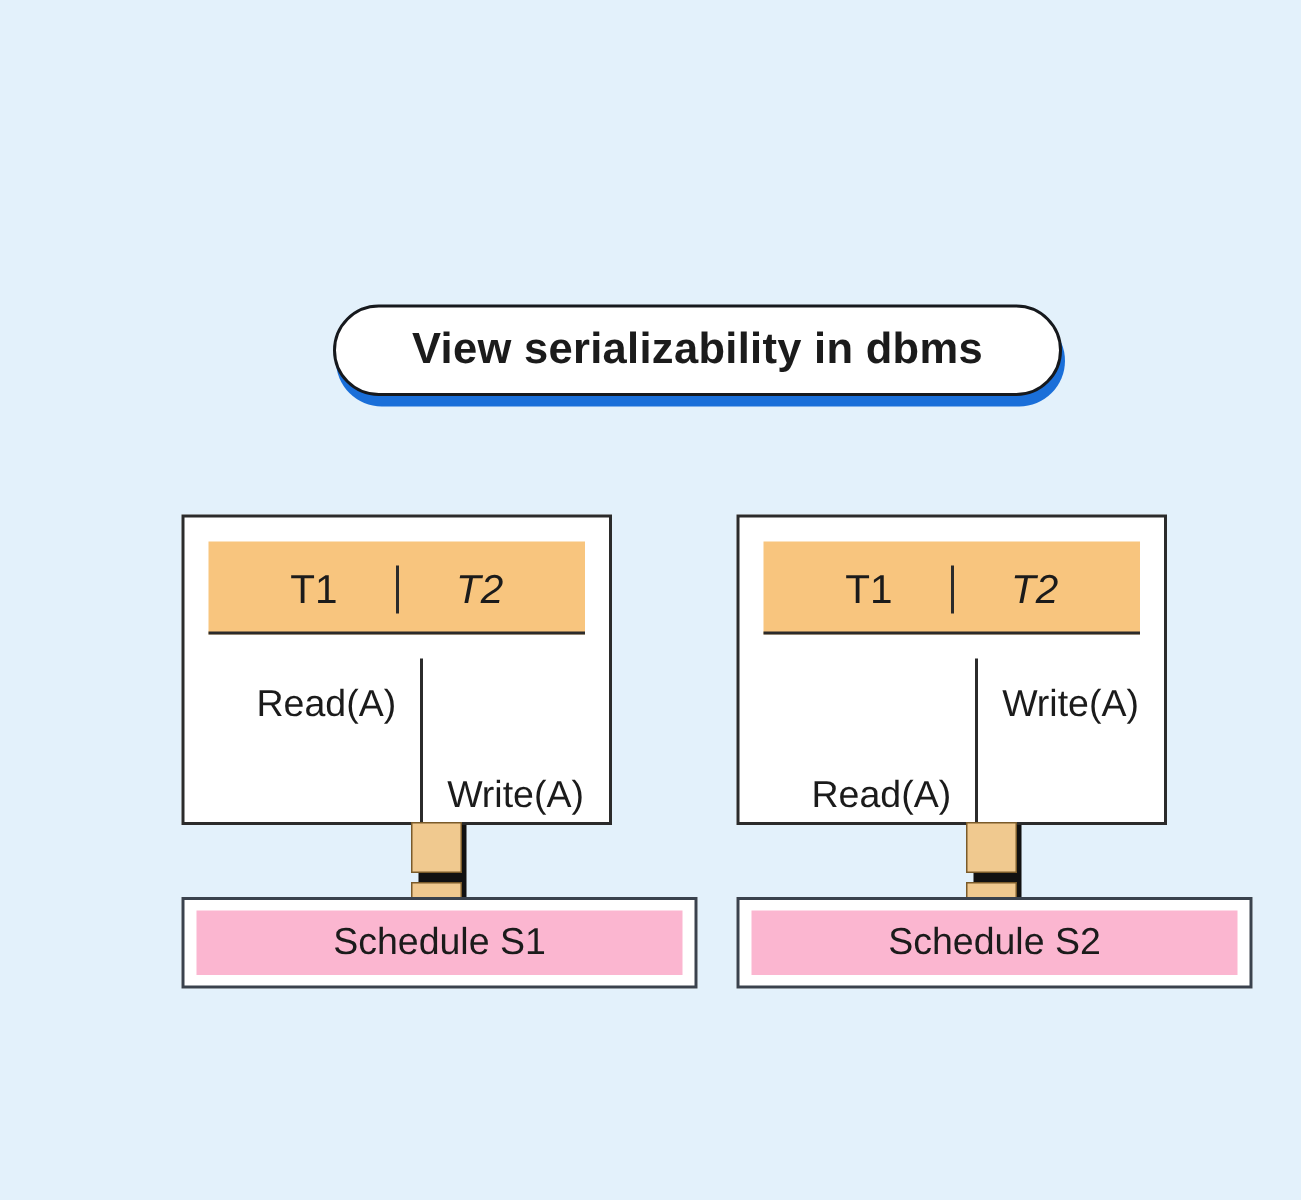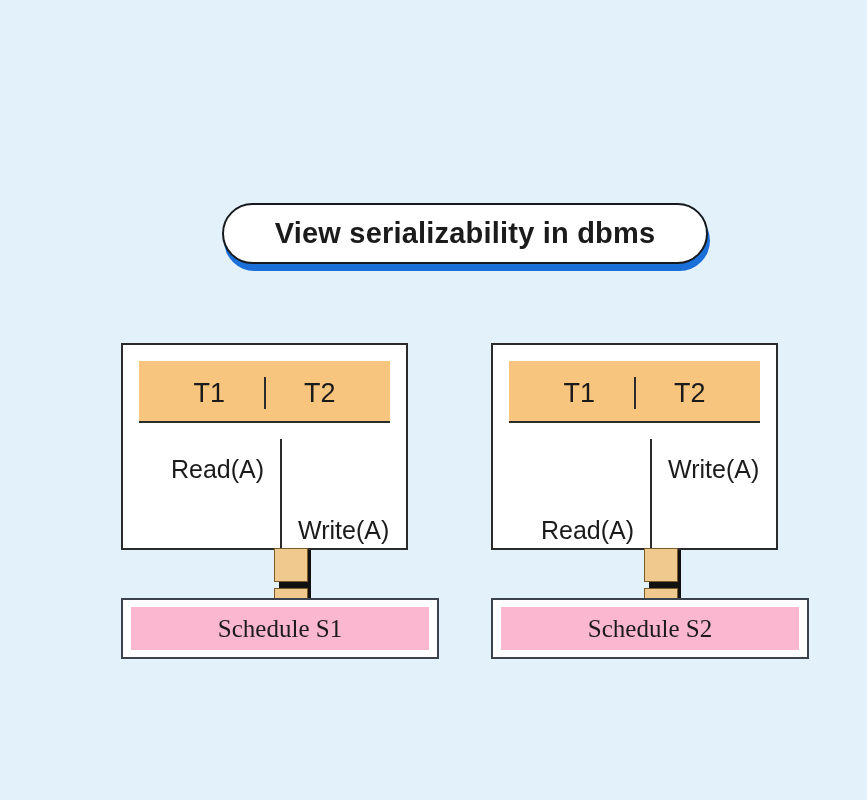--- a/index.html
+++ b/index.html
@@ -37,21 +37,21 @@
     background:#ffffff;border:2px solid var(--border-dark);
   }
   .txn-header{
     display:flex;height:62px;background:var(--header-fill);
     border-bottom:2px solid var(--border-dark);
   }
   .txn-header .hcol{
     flex:1;display:flex;align-items:center;justify-content:center;
     font-size:27px;
   }
-  .txn-header .hcol + .hcol{border-left:2px solid var(--border-dark);}
+  .txn-header .hcol + .hcol{border-left:2px solid var(--border-dark);font-style:italic;}
   .txn-body{
     display:grid;grid-template-columns:1fr 1fr;grid-template-rows:1fr 1fr;
     height:139px;
     text-align:right;
   }
   .txn-body .cell{
     display:flex;align-items:center;justify-content:center;
     font-size:25px;
   }
   .txn-body .cell.c2{border-left:2px solid var(--border-dark);}
@@ -60,24 +60,23 @@
   .connector-line{
     position:absolute;width:2px;height:48px;background:#111111;
   }
   .connector-handle{
     position:absolute;width:11px;height:11px;
     background:var(--handle-fill);border:1.5px solid var(--handle-border);
   }
 
   
   .schedule-box{
-    position:absolute;width:318px;height:61px;
+    position:absolute;width:344px;height:61px;
     background:#ffffff;border:2px solid var(--box-border);
     padding:7px 8px;
-    font-family:Liberation Serif, serif;
   }
   .schedule-pink{
     width:100%;height:100%;background:var(--pink-fill);
     display:flex;align-items:center;justify-content:center;
     font-size:25px;
   }
 
   
   .t-left{left:89px;top:311px;}
   .t-right{left:459px;top:311px;}

